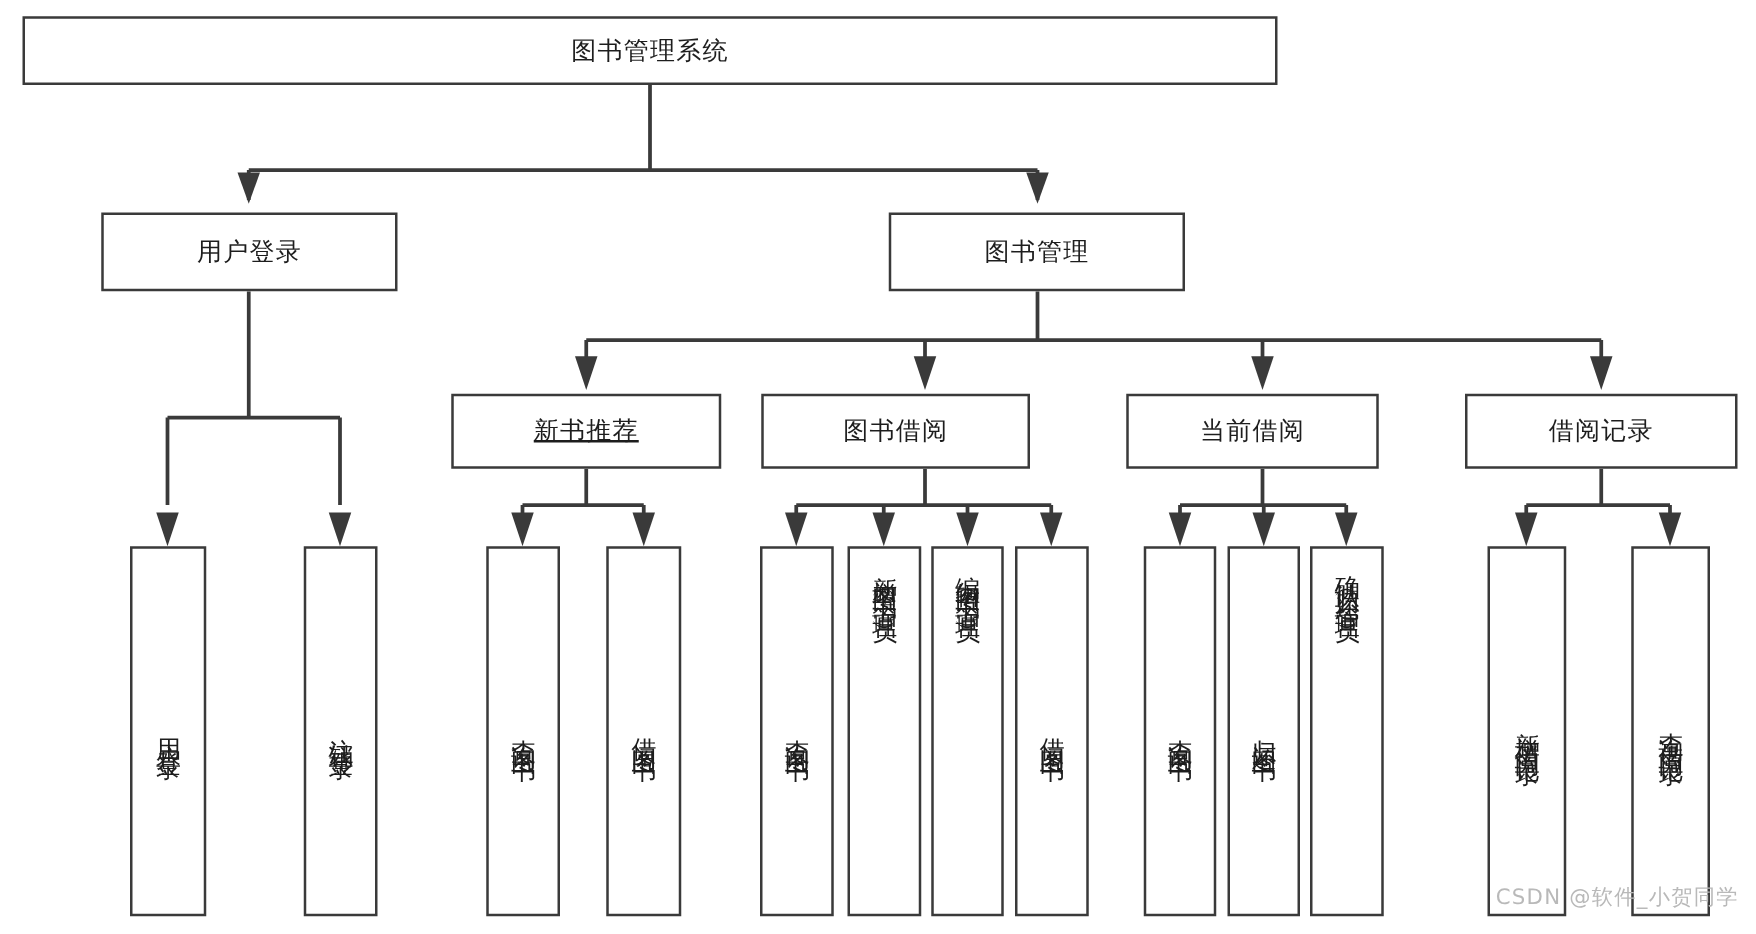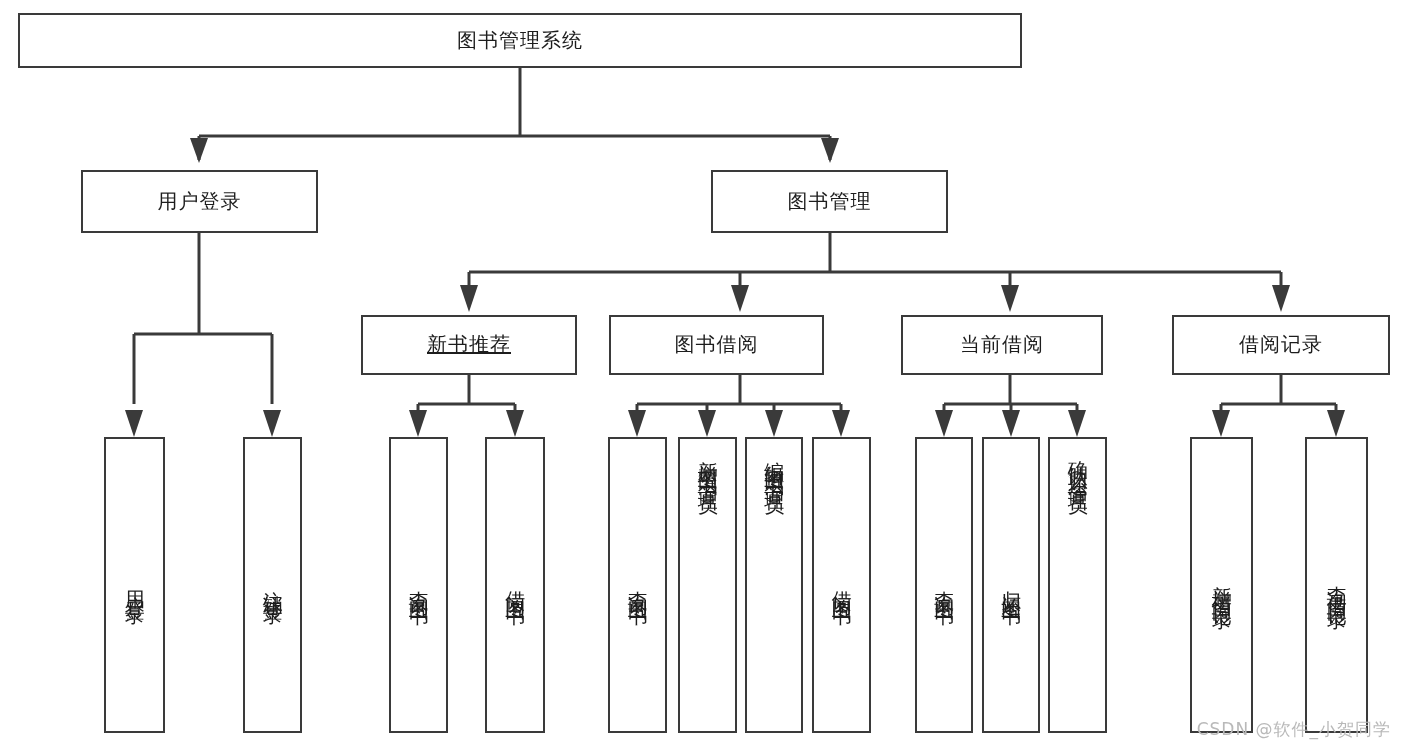--- a/index.html
+++ b/index.html
@@ -32,21 +32,21 @@
     writing-mode:vertical-rl;
     text-orientation:upright;
     letter-spacing:5px;
     font-size:20px;
     white-space:nowrap;
   }
   .node.vert.mid{align-items:center;padding-top:0;}
   #watermark{
     position:absolute;
     right:14px;
-    bottom:6px;
+    bottom:18px;
     font-size:17px;
     color:#b9b9b9;
     letter-spacing:1px;
     white-space:nowrap;
     pointer-events:none;
     font-family:"DejaVu Sans","Liberation Sans",sans-serif;
   }
   svg#wires{position:absolute;left:0;top:0;width:1405px;height:747px;}
 </style>
 </head>

